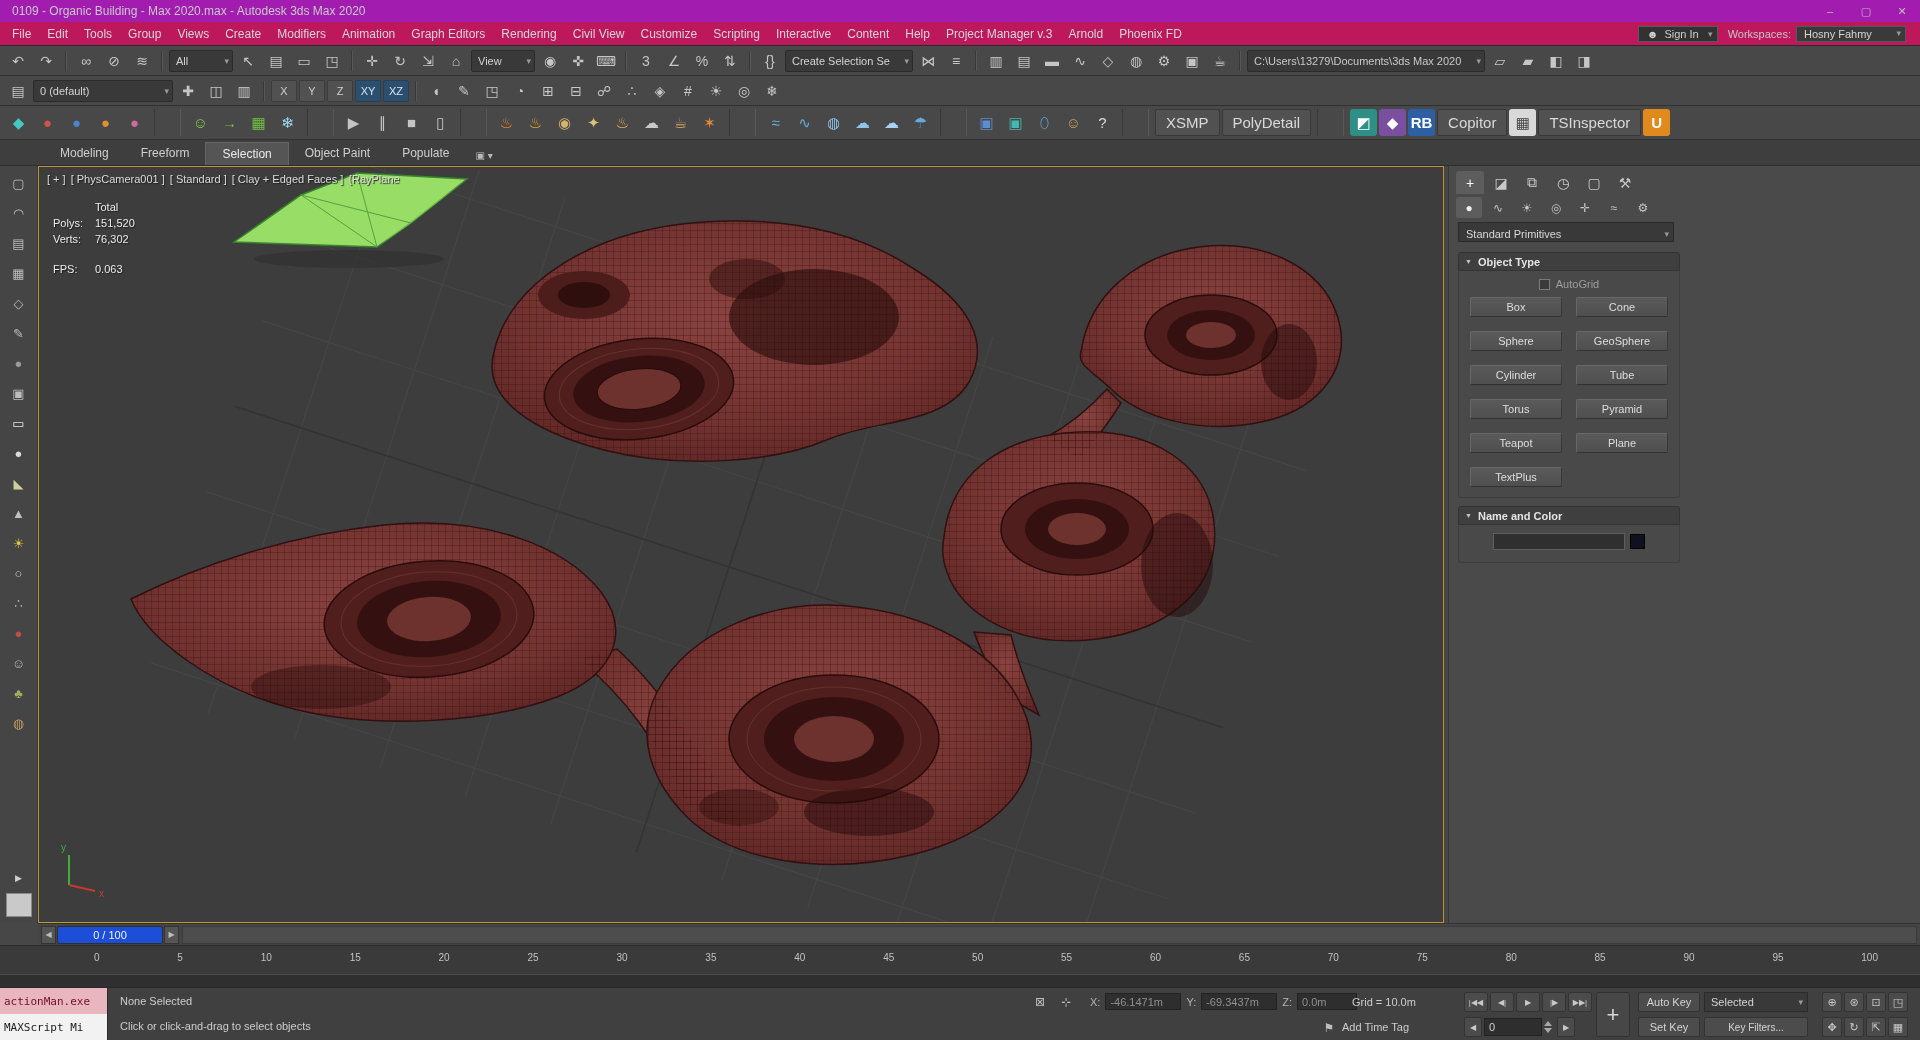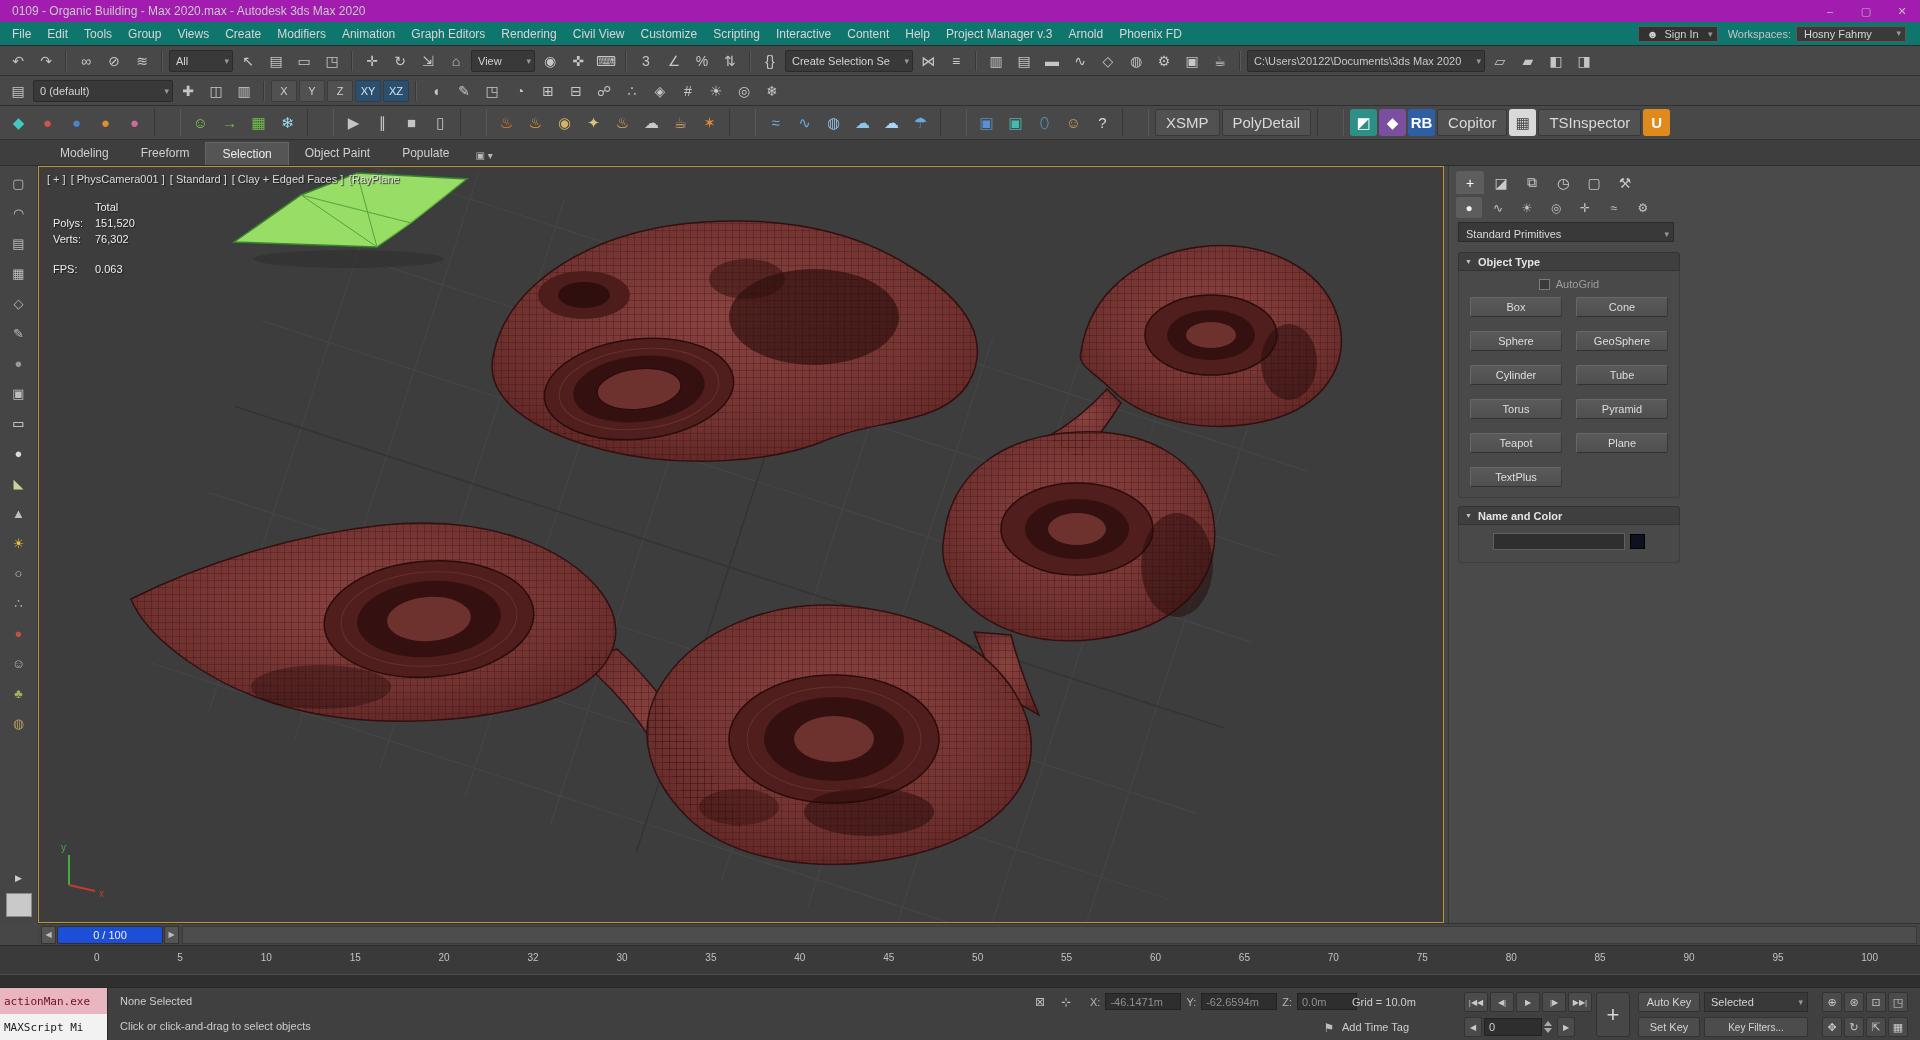--- a/index.html
+++ b/index.html
@@ -5,21 +5,21 @@
   *{box-sizing:border-box;margin:0;padding:0}
   html,body{width:1920px;height:1040px;overflow:hidden}
   body{position:relative;background:#474747;font-family:"Liberation Sans","DejaVu Sans",sans-serif;font-size:12px;color:#d0d0d0}
 
   
   .titlebar{position:absolute;top:0;left:0;right:0;height:22px;background:#a21caf;display:flex;align-items:center;padding-left:12px;color:#c9c9c9;font-size:12px}
   .win-controls{margin-left:auto;display:flex;height:100%}
   .winbtn{width:36px;display:flex;align-items:center;justify-content:center;font-size:11px;color:#bdbdbd}
 
   
-  .menubar{position:absolute;top:22px;left:0;right:0;height:24px;background:#0f766e;border-bottom:1px solid #2b2b2b;display:flex;align-items:center;padding:11px 4px}
+  .menubar{position:absolute;top:22px;left:0;right:0;height:24px;background:#be185d;border-bottom:1px solid #2b2b2b;display:flex;align-items:center;padding:11px 4px}
   .menu-items{display:flex;align-items:center;height:100%}
   .menu-item{padding:0 8px;line-height:24px;font-size:12px;color:#d6d6d6;white-space:nowrap}
   .menu-right{margin-left:auto;display:flex;align-items:center;gap:10px;padding-right:10px}
   .signin{position:relative;display:flex;align-items:center;gap:6px;border:1px solid #5a5a5a;background:#323232;padding:1px 18px 1px 8px;font-size:11px;color:#cfcfcf}
   .signin::after{content:"▾";position:absolute;right:4px;font-size:9px;color:#999}
   .workspaces{display:flex;align-items:center;gap:5px;font-size:11px;color:#c4c4c4}
   .ws-select{position:relative;background:#3a3a3a;border:1px solid #585858;padding:1px 18px 1px 7px;font-size:11px;color:#d6d6d6;min-width:110px}
   .ws-select::after{content:"▾";position:absolute;right:4px;font-size:9px;color:#999}
 
   
@@ -204,21 +204,21 @@
     <div class="tb-item">▥</div>
     <div class="tb-item">▤</div>
     <div class="tb-item">▬</div>
     <div class="tb-item">∿</div>
     <div class="tb-item">◇</div>
     <div class="tb-item">◍</div>
     <div class="tb-item">⚙</div>
     <div class="tb-item">▣</div>
     <div class="tb-item">☕</div>
     <div class="tb-item sep"></div>
-    <div class="tb-item dropdown wpath">C:\Users\20122\Documents\3ds Max 2020</div>
+    <div class="tb-item dropdown wpath">C:\Users\13279\Documents\3ds Max 2020</div>
     <div class="tb-item">▱</div>
     <div class="tb-item">▰</div>
     <div class="tb-item">◧</div>
     <div class="tb-item">◨</div>
   </div>
 
 <div id="toolbar2" class="toolbar">
 
 <div class="tb-item">▤</div>
     <div class="tb-item dropdown w140">0 (default)</div>
@@ -567,21 +567,21 @@
 </div>
 
 <div class="ruler">
   <div class="ruler-numbers">
 
   <span class="tick">0</span>
       <span class="tick">5</span>
       <span class="tick">10</span>
       <span class="tick">15</span>
       <span class="tick">20</span>
-      <span class="tick">32</span>
+      <span class="tick">25</span>
       <span class="tick">30</span>
       <span class="tick">35</span>
       <span class="tick">40</span>
       <span class="tick">45</span>
       <span class="tick">50</span>
       <span class="tick">55</span>
       <span class="tick">60</span>
       <span class="tick">65</span>
       <span class="tick">70</span>
       <span class="tick">75</span>
@@ -603,21 +603,21 @@
   <div class="st" style="left:120px;top:7px">None Selected</div>
   <div class="st" style="left:120px;top:32px">Click or click-and-drag to select objects</div>
 
   <div class="sicon" style="left:1030px;top:4px">⊠</div>
   <div class="sicon" style="left:1056px;top:4px">⊹</div>
 
   <div class="coord-cluster">
     <span class="coord-label">X:</span>
     <span class="coord-field">-46.1471m</span>
     <span class="coord-label">Y:</span>
-    <span class="coord-field">-62.6594m</span>
+    <span class="coord-field">-69.3437m</span>
     <span class="coord-label">Z:</span>
     <span class="coord-field" style="width:60px">0.0m</span>
   </div>
   <div class="st" style="left:1352px;top:8px">Grid = 10.0m</div>
 
   <div class="sicon" style="left:1322px;top:30px;width:14px">⚑</div>
   <div class="st" style="left:1342px;top:33px">Add Time Tag</div>
 
   <div class="transport">
 

